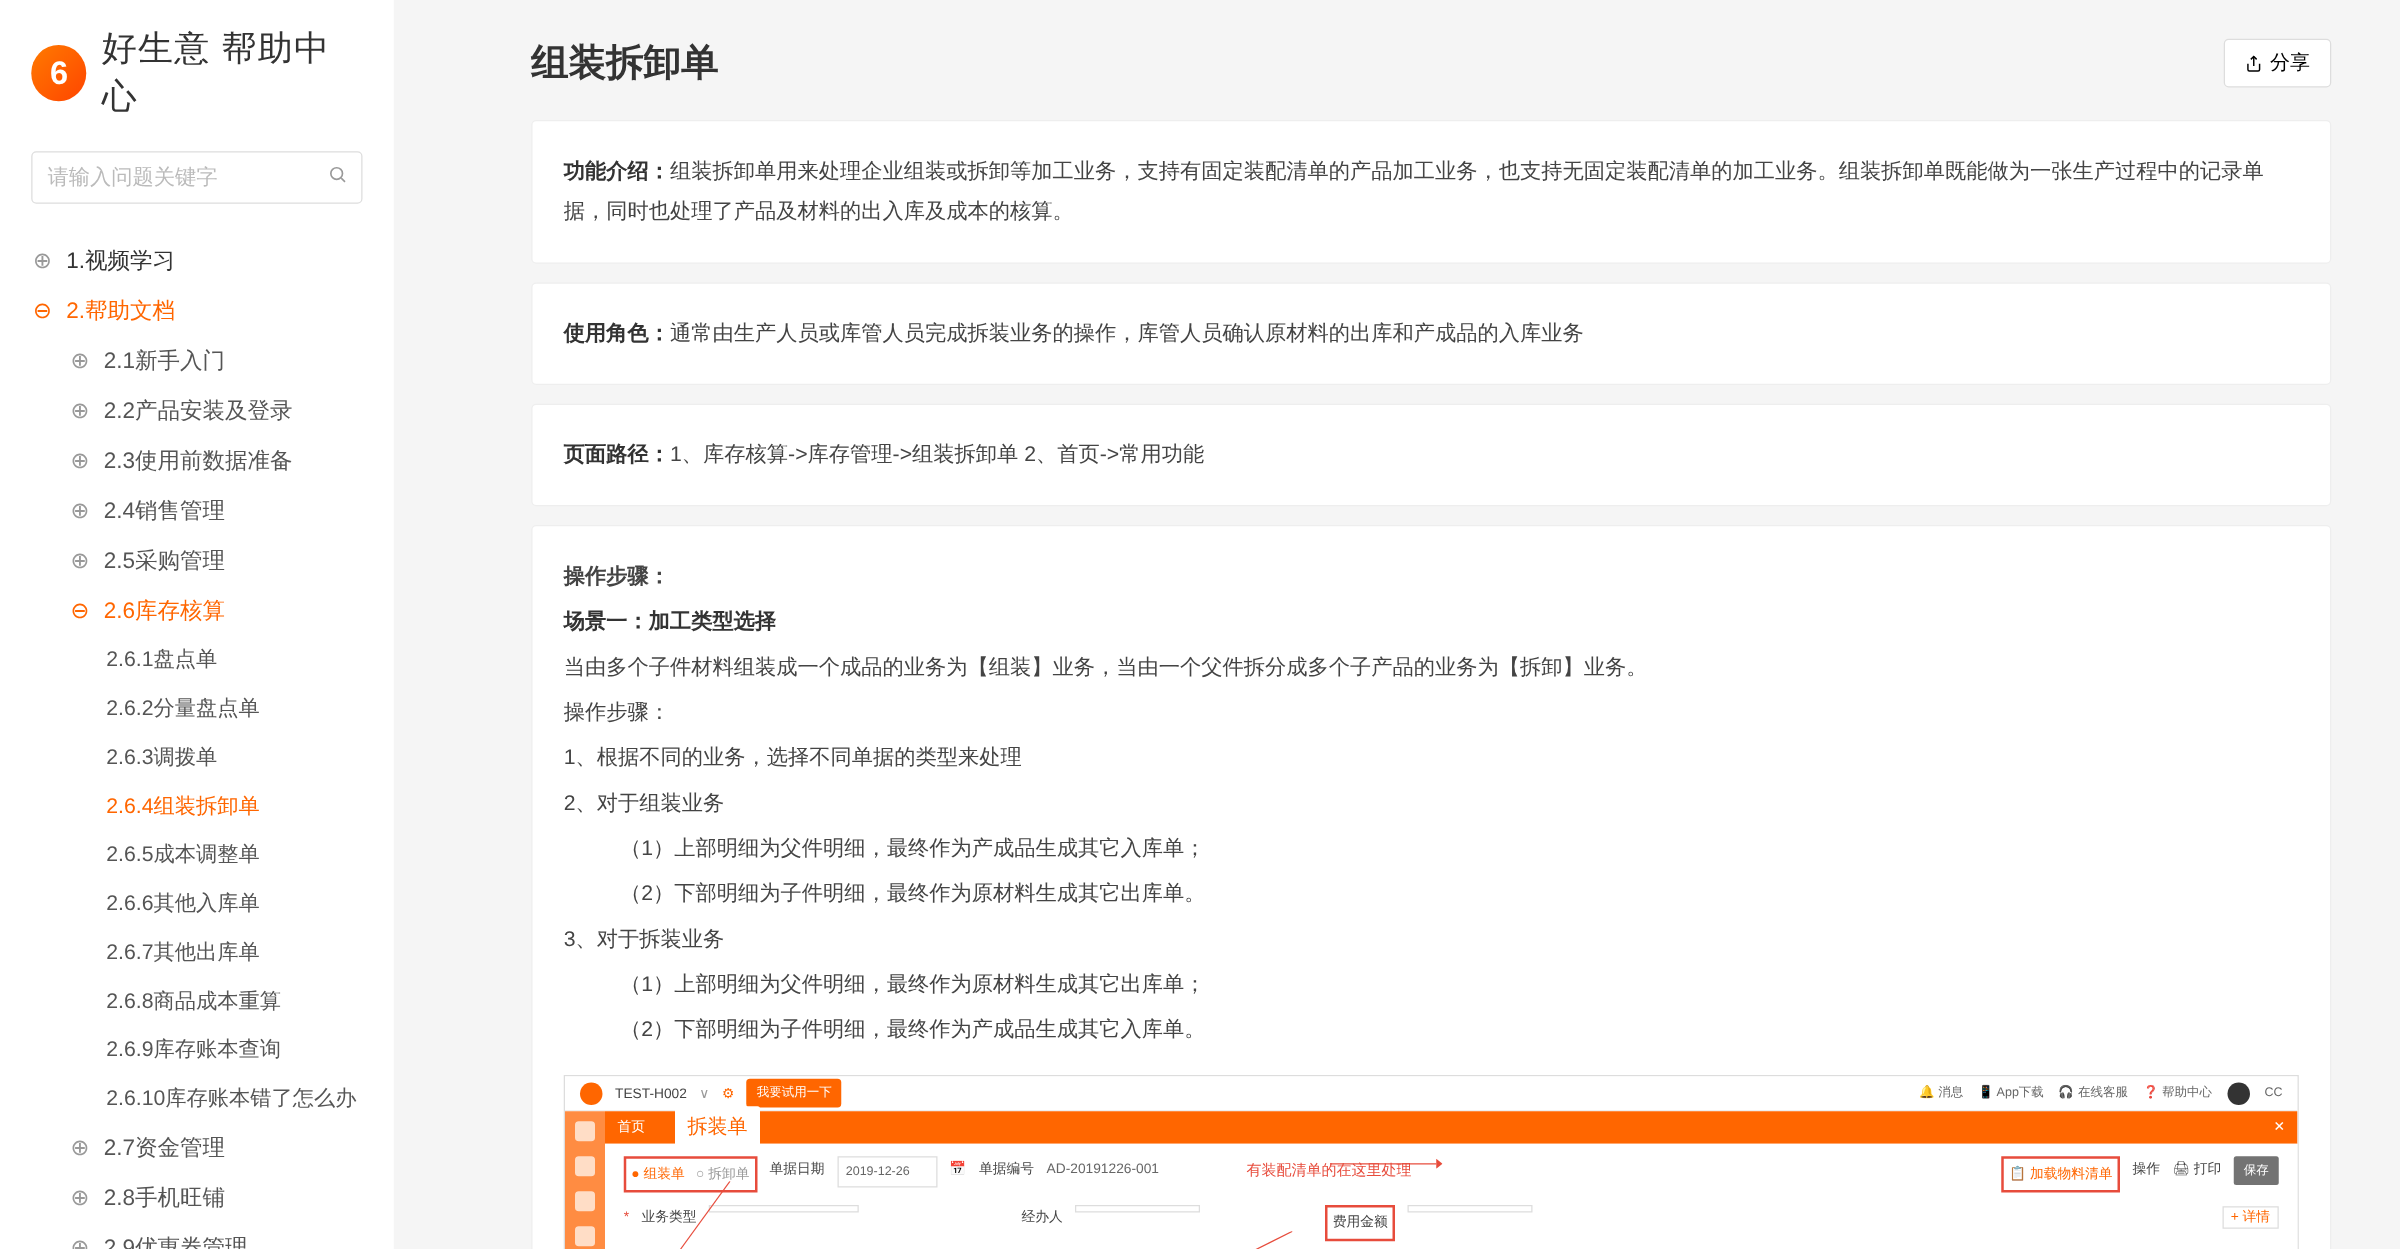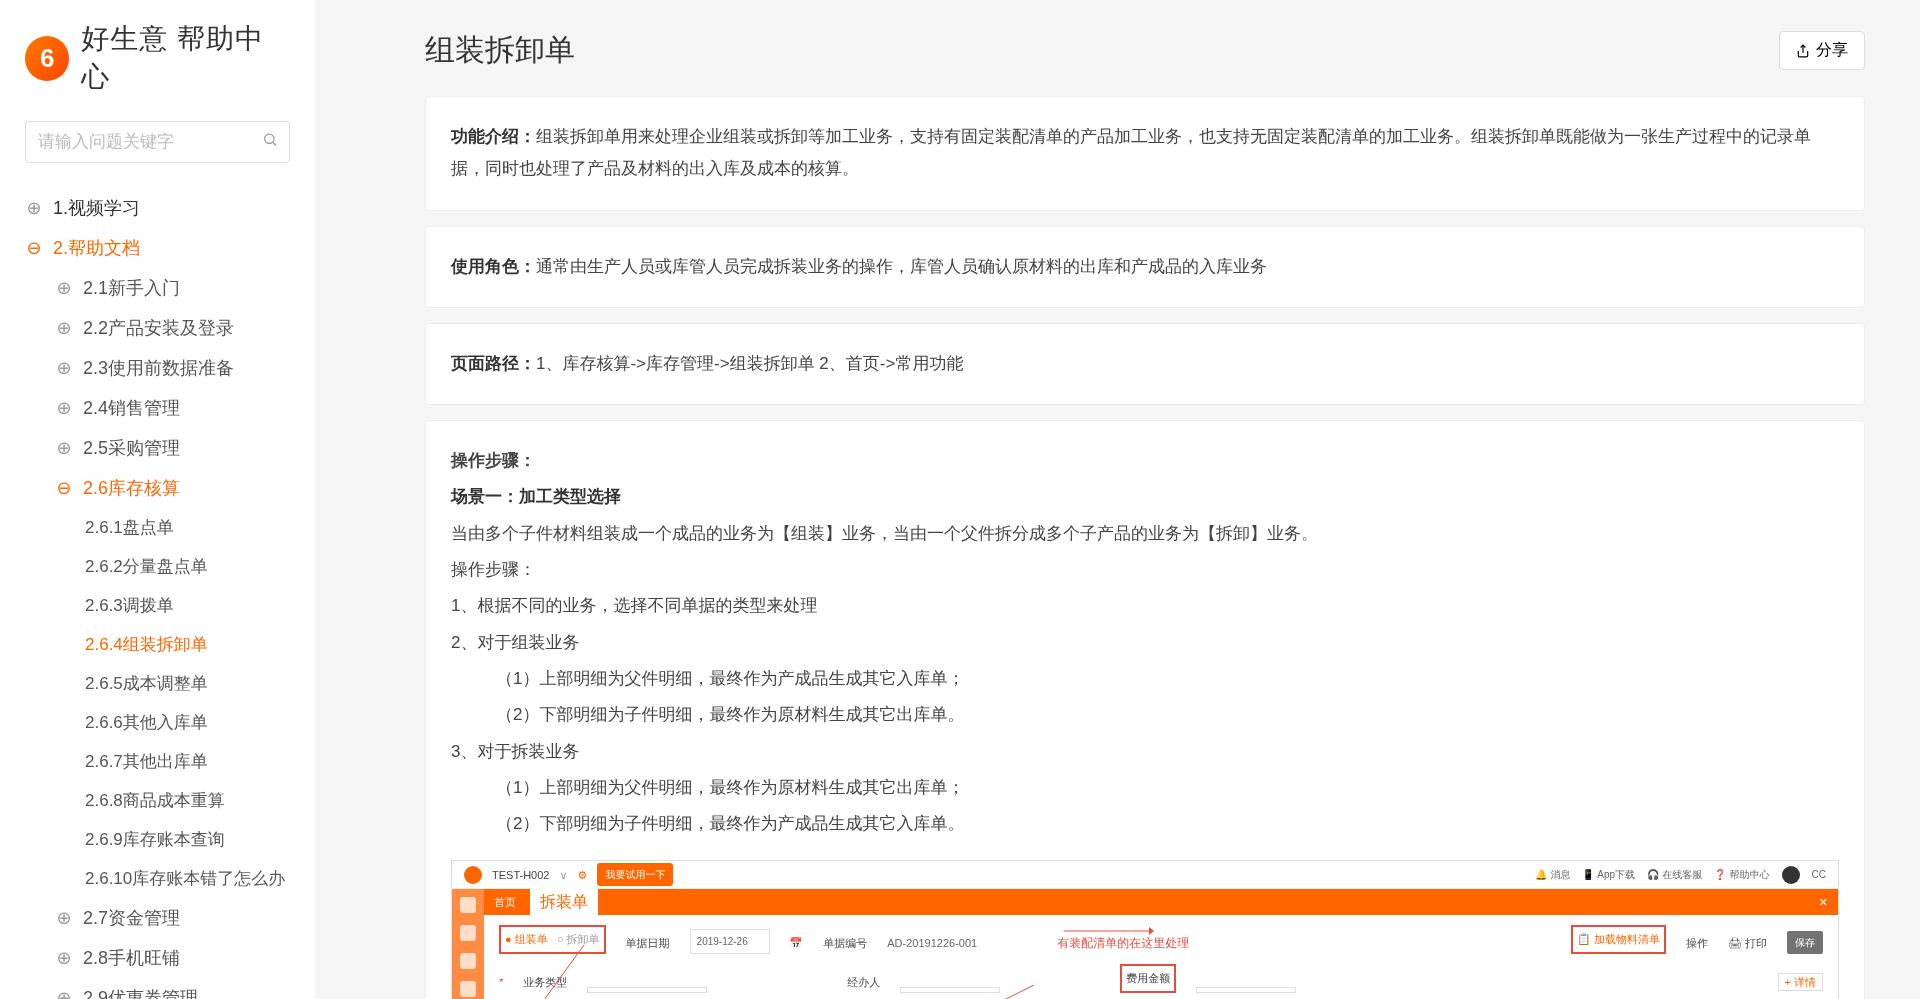--- a/index.html
+++ b/index.html
@@ -18,41 +18,41 @@
 .nav .top{color:#333;font-weight:500}
 .nav .top.open{color:#ff6600}
 .nav .sub{padding-left:30px;color:#555}
 .nav .sub.open{color:#ff6600}
 .nav .leaf{padding-left:60px;color:#555;font-size:17px}
 .nav .leaf.active{color:#ff6600}
 .nav-icon{width:18px;height:18px;display:inline-flex;align-items:center;justify-content:center;font-size:18px;color:#999}
 .nav .open .nav-icon, .nav-icon.open{color:#ff6600}
 .main{flex:1;padding:30px 50px 0 110px;max-width:1600px}
 .title-row{display:flex;justify-content:space-between;align-items:center;margin-bottom:25px}
-.page-title{font-size:30px;font-weight:400;color:#333}
+.page-title{font-size:30px;font-weight:700;color:#333}
 .share-btn{border:1px solid #ddd;background:#fff;padding:8px 16px;border-radius:4px;cursor:pointer;display:flex;align-items:center;gap:6px;color:#000000;font-size:16px}
 .card{background:#fff;border:1px solid #eee;border-radius:4px;padding:20px 25px;margin-bottom:15px;line-height:1.9;font-size:17px;color:#444}
 .card b{color:#333}
 .card p{margin:4px 0}
 .indent{padding-left:45px}
 .section-title{font-weight:bold;margin-bottom:10px}
 .shot{margin-top:20px;border:1px solid #ddd;background:#fafafa;position:relative;height:370px;overflow:hidden;font-size:11px}
 .shot-header{background:#fff;height:28px;display:flex;align-items:center;padding:12px 12px;gap:10px;border-bottom:1px solid #eee}
 .shot-logo{width:18px;height:18px;background:#ff6600;border-radius:50%}
 .shot-badge{background:#ff6600;color:#fff;padding:2px 8px;border-radius:3px;font-size:10px}
 .shot-right{margin-left:auto;display:flex;gap:12px;align-items:center;color:#666;font-size:10px}
 .shot-body{display:flex;height:342px}
 .shot-side{width:32px;background:#ff8c42;display:flex;flex-direction:column;align-items:center;padding-top:8px;gap:12px}
 .shot-side i{width:16px;height:16px;background:rgba(255,255,255,.7);border-radius:3px}
 .shot-main{flex:1;background:#fff;position:relative}
-.shot-tabs{background:#ff6600;height:26px;display:flex;align-items:center;padding:0 10px;gap:14px}
+.shot-tabs{background:#ff6600;height:26px;display:flex;align-items:center;padding:0 10px;gap:24px}
 .shot-tab{background:#fff;color:#ff6600;padding:2px 10px;border-radius:2px 2px 0 0;font-size:16px}
 .shot-tab2{color:#fff;font-size:11px}
 .shot-form{padding:10px 15px;background:#fff;position:relative}
-.shot-row{display:flex;align-items:flex-end;gap:20px;margin-bottom:10px;font-size:11px}
+.shot-row{display:flex;align-items:flex-start;gap:10px;margin-bottom:10px;font-size:11px}
 .red-box{border:2px solid #e74c3c;padding:2px 4px}
 .shot-field{border:1px solid #ddd;padding:2px 6px;font-size:10px;color:#666;min-width:80px;display:inline-block}
 .red-text{color:#e74c3c;font-size:12px;position:absolute}
 .green-btn{background:#737373;color:#fff;padding:2px 8px;font-size:10px;border-radius:2px}
 </style>
 </head>
 <body>
 
 <div class="layout">
   <aside class="sidebar">

